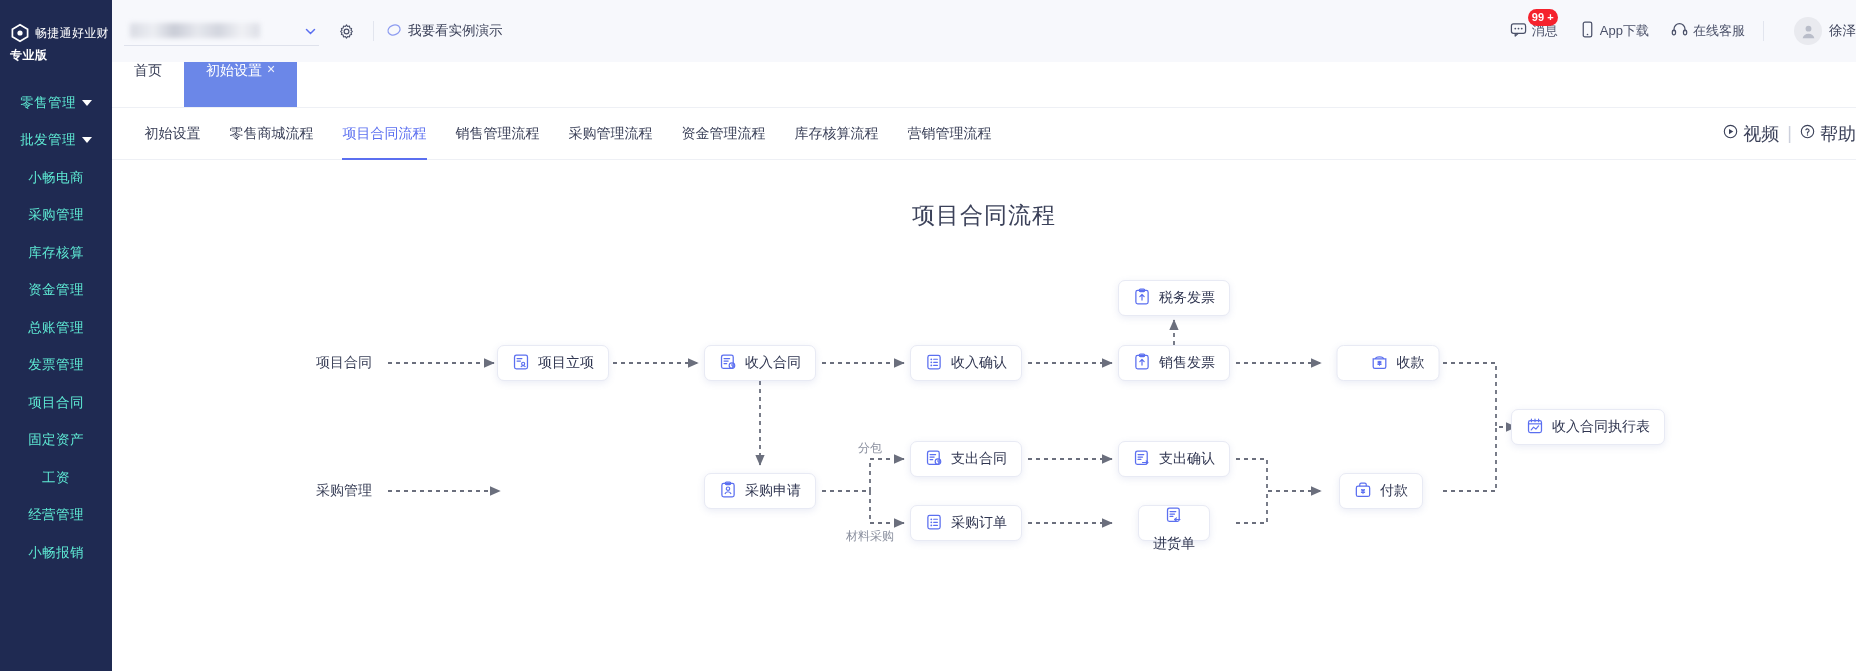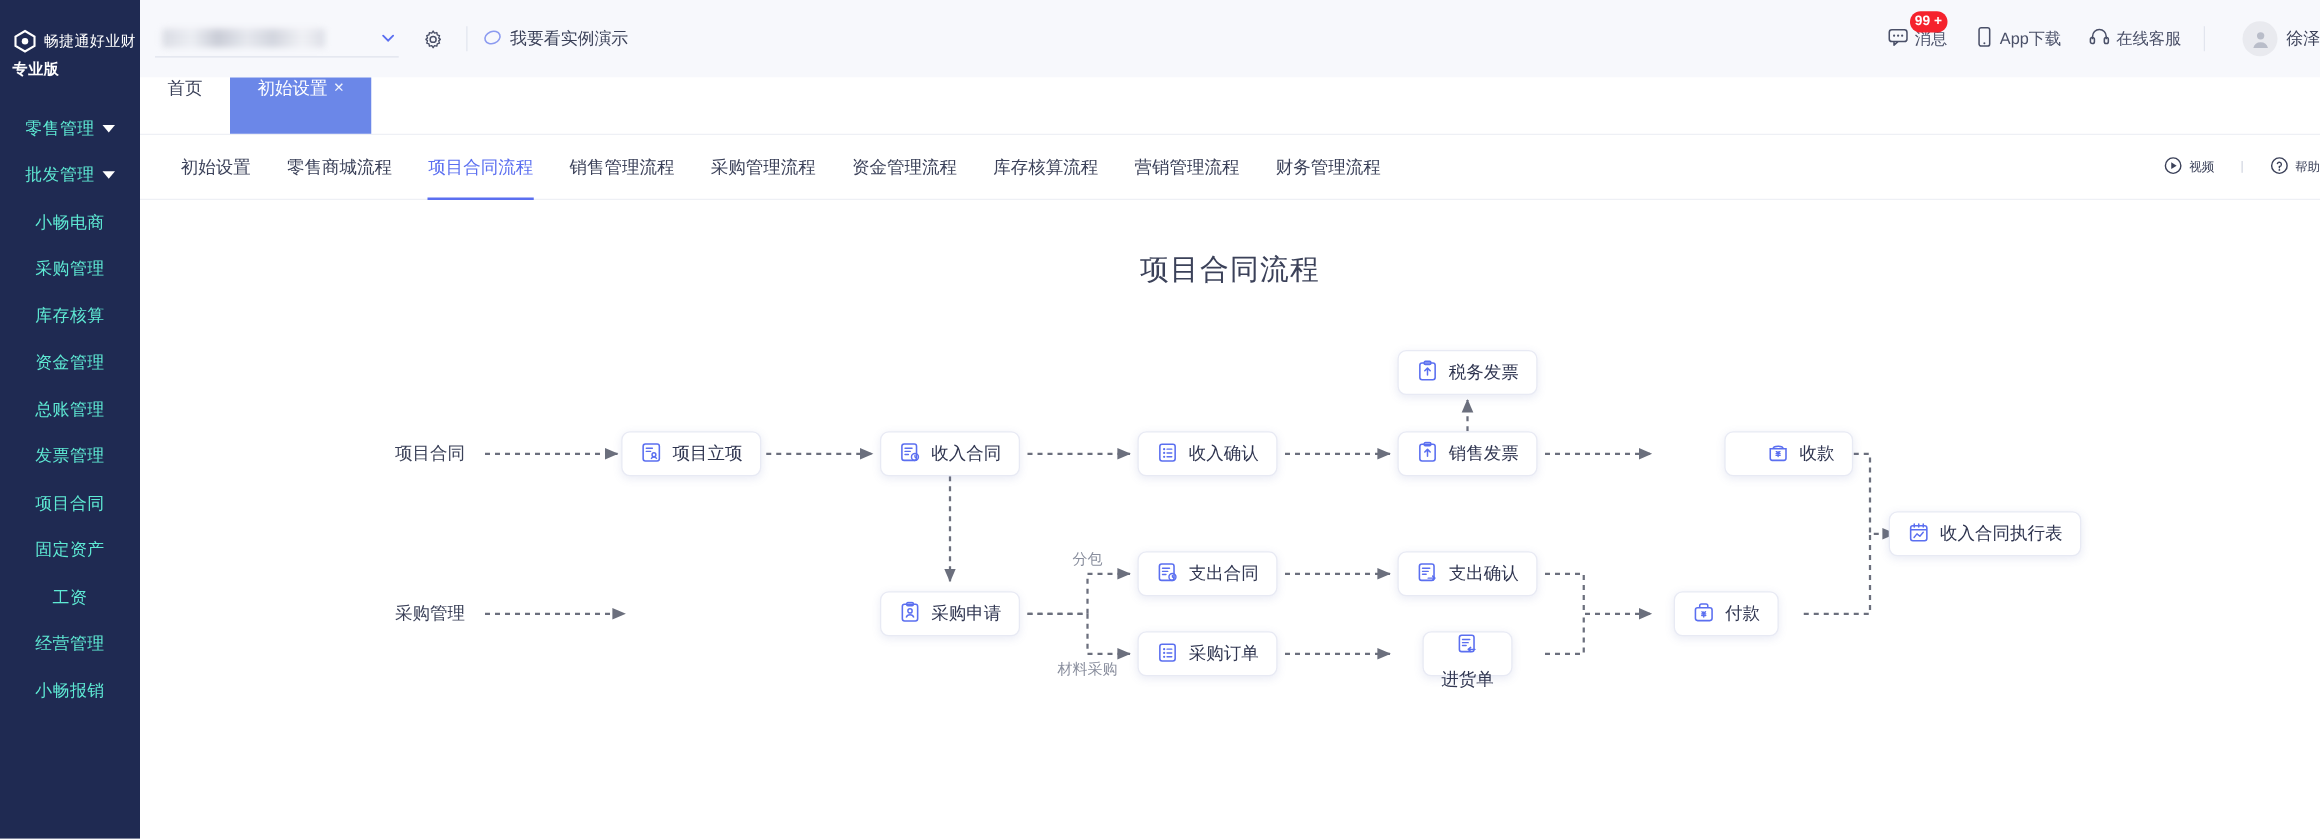--- a/index.html
+++ b/index.html
@@ -121,22 +121,22 @@
     position: relative; height: 52px; display: flex; align-items: center;
     padding: 0 14.5px; font-size: 14px; color: #3b4159; cursor: pointer;
     white-space: nowrap;
   }
   .nav-item.active { color: #5b6ff0; }
   .nav-item.active::after {
     content: ""; position: absolute; left: 14px; right: 14px; bottom: 0;
     height: 2px; background: #5b6ff0;
   }
   .nav-right {
-    margin-left: auto; display: flex; align-items: center; gap: 19px;
-    font-size: 10px; color: #3b4159; padding-right: 0;
+    margin-left: auto; display: flex; align-items: center; gap: 6px;
+    font-size: 18px; color: #3b4159; padding-right: 0;
   }
   .nav-right .lk { display:flex; align-items:center; gap:5px; cursor:pointer; white-space:nowrap; }
   .nav-right .sep { color:#ccd0dc; margin: 0 2px; }
 
   
   .canvas {
     position: absolute; left: 112px; top: 160px; right: 0; bottom: 0;
     background: #ffffff; overflow: hidden;
   }
   .diagram-title {
@@ -331,23 +331,20 @@
       </div>
       <div class="nav-item">
         <span>资金管理流程</span>
       </div>
       <div class="nav-item">
         <span>库存核算流程</span>
       </div>
       <div class="nav-item">
         <span>营销管理流程</span>
       </div>
-      <div class="nav-item">
-        <span>财务管理流程</span>
-      </div>
     </div>
     <div class="nav-right">
       <span class="lk">
         <span>
           <svg width="15" height="15" viewBox="0 0 16 16">
             <circle cx="8" cy="8" r="6.6" fill="none" stroke="#3b4159" stroke-width="1.2"></circle>
             <path d="M6.4 5.2 L11 8 L6.4 10.8 Z" fill="#3b4159"></path>
           </svg>
         </span>
         <span>视频</span>
@@ -478,21 +475,21 @@
       <span>
         <svg width="18" height="18" viewBox="0 0 20 20">
             <rect x="3.2" y="2.6" width="13.6" height="15" rx="2" fill="none" stroke="#5b6ff0" stroke-width="1.4"></rect>
             <rect x="7" y="1.2" width="6" height="2.8" rx="1.1" fill="none" stroke="#5b6ff0" stroke-width="1.3"></rect>
             <path d="M10 13.4 V7.4 M7.6 9.6 L10 7.2 L12.4 9.6" fill="none" stroke="#5b6ff0" stroke-width="1.35" stroke-linecap="round" stroke-linejoin="round"></path>
           </svg>
       </span>
       <span>销售发票</span>
     </div>
 
-    <div class="node" style="left:1319px; top:203px;padding-left:33px;">
+    <div class="node" style="left:1276px; top:203px;padding-left:33px;">
       <span>
         <svg width="18" height="18" viewBox="0 0 20 20">
             <path d="M3 6.6 H17 V15.2 A1.8 1.8 0 0 1 15.2 17 H4.8 A1.8 1.8 0 0 1 3 15.2 Z" fill="none" stroke="#5b6ff0" stroke-width="1.4"></path>
             <path d="M5.6 6.6 C5.6 3.6 14.4 3.6 14.4 6.6" fill="none" stroke="#5b6ff0" stroke-width="1.35"></path>
             <path d="M10 9.2 V13.6 M8.2 11 H11.8 M8.2 12.6 H11.8 M8.4 9.2 L10 10.8 L11.6 9.2" stroke="#5b6ff0" stroke-width="1.2" stroke-linecap="round" fill="none"></path>
           </svg>
       </span>
       <span>收款</span>
     </div>
 

